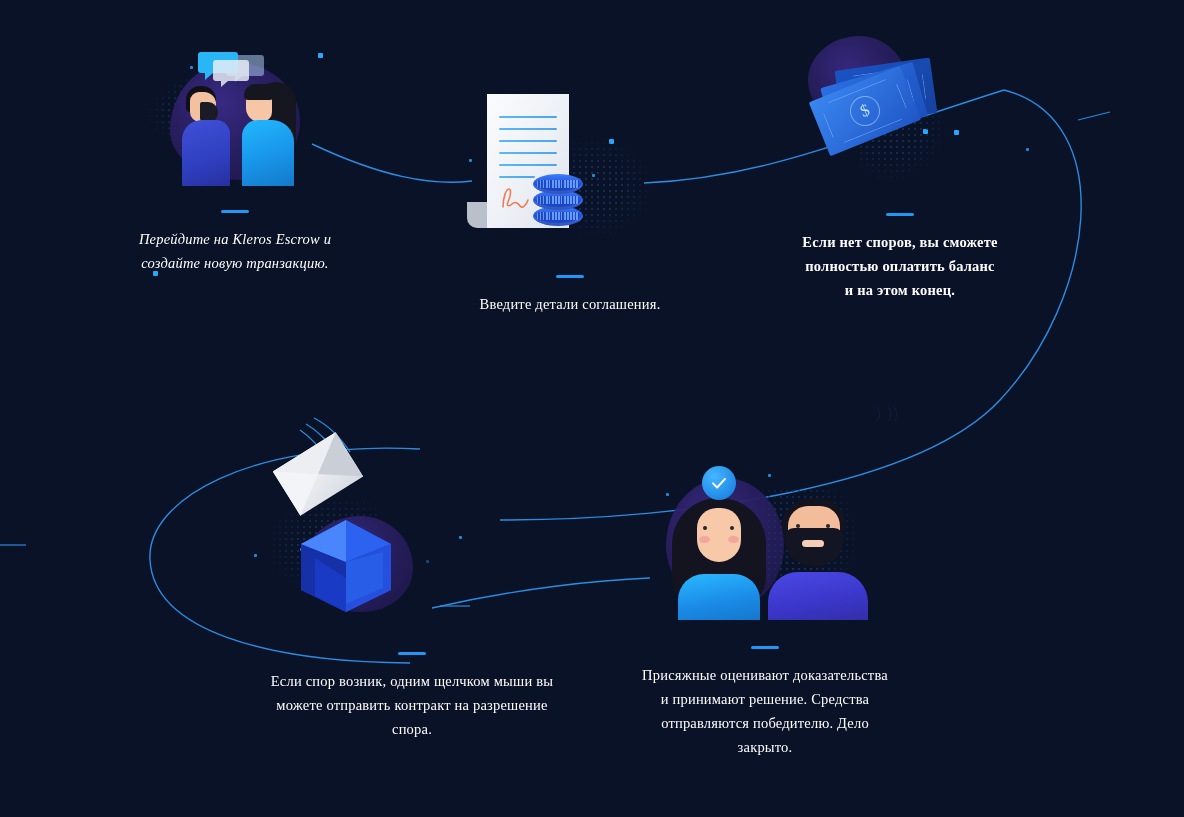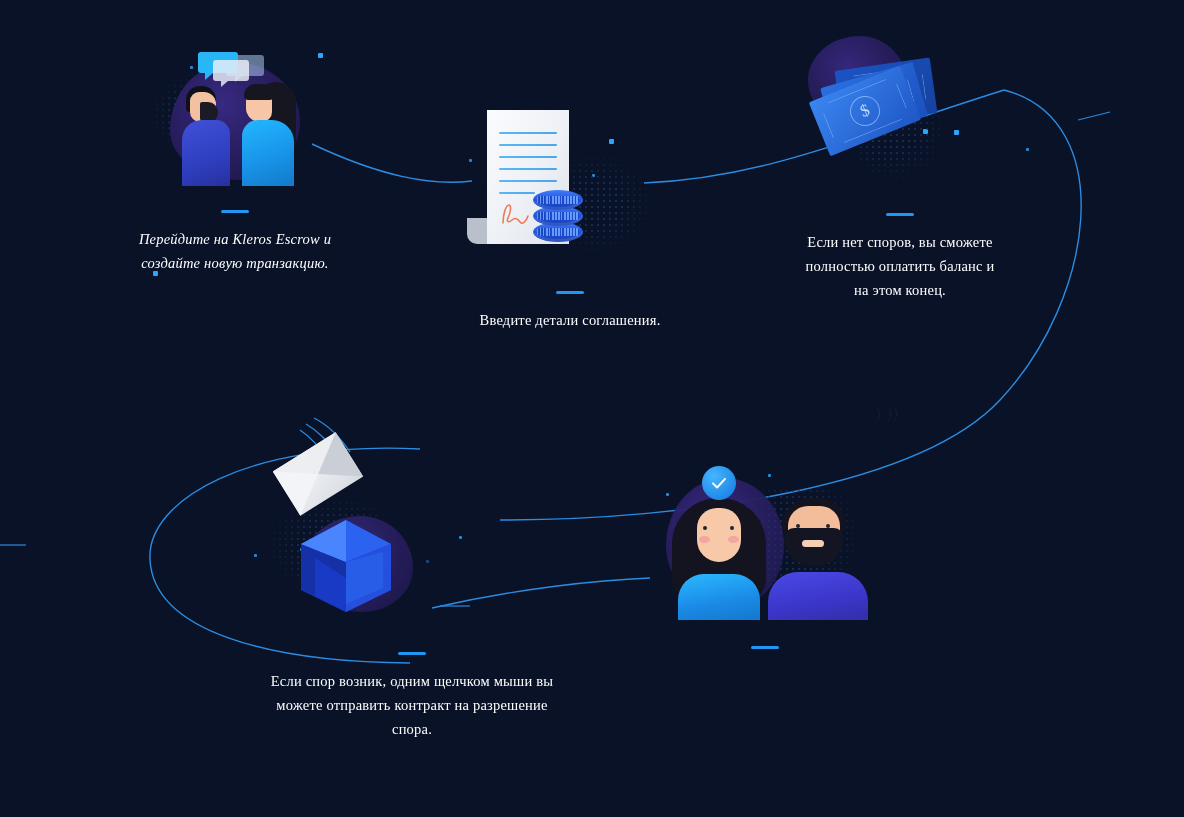--- a/index.html
+++ b/index.html
@@ -32,21 +32,21 @@
   }
   .dash {
     width: 28px; height: 3px;
     background: #2196f3;
     border-radius: 2px;
     margin: 0 auto 14px auto;
   }
   
   #step1 { left: 140px; top: 36px;  width: 190px; }
   #step1 .cap-wrap { width: 200px; margin-left: -5px; }
-  #step2 { left: 455px; top: 96px;  width: 230px; }
+  #step2 { left: 455px; top: 80px;  width: 230px; }
   #step2 .cap-wrap { width: 230px; }
   #step3 { left: 800px; top: 36px;  width: 200px; }
   #step3 .cap-wrap { width: 200px; }
   #step4 { left: 255px; top: 430px; width: 250px; }
   #step4 .cap-wrap { width: 290px; margin-left: -20px; }
   #step5 { left: 650px; top: 460px; width: 230px; }
   #step5 .cap-wrap { width: 250px; margin-left: -10px; }
 
   .cap-wrap { position: relative; }
 
@@ -339,21 +339,21 @@
           </div>
         <div class="bill mid">
             <div class="oct"></div>
           </div>
         <div class="bill front">
           <div class="oct"></div>
           <div class="circ">$</div>
         </div>
       </div>
     </div>
-    <div class="cap-wrap" style="margin-top:32px;">
+    <div class="cap-wrap" style="margin-top:32px;font-weight:bold;">
       <div class="dash"></div>
       <div class="step-caption">Если нет споров, вы сможете полностью оплатить баланс и на этом конец.</div>
     </div>
   </div>
 
   <div class="step" id="step4">
     <div class="step-art">
       <div class="ill4">
         <div class="blob blob-main"></div>
         <div class="halftone ht"></div>
@@ -405,17 +405,18 @@
         </div>
         <div class="badge">
           <svg viewBox="0 0 24 24">
               <path d="M4,12.5 L9.5,18 L20,6.5" fill="none" stroke="#ffffff" stroke-width="2.6" stroke-linecap="round" stroke-linejoin="round"></path>
             </svg>
         </div>
       </div>
     </div>
     <div class="cap-wrap" style="margin-top:26px;">
       <div class="dash"></div>
+      <div class="step-caption">Присяжные оценивают доказательства и принимают решение. Средства отправляются победителю. Дело закрыто.</div>
     </div>
   </div>
 
   <div class="watermark">) ))</div>
 </div>
 
 </body></html>

